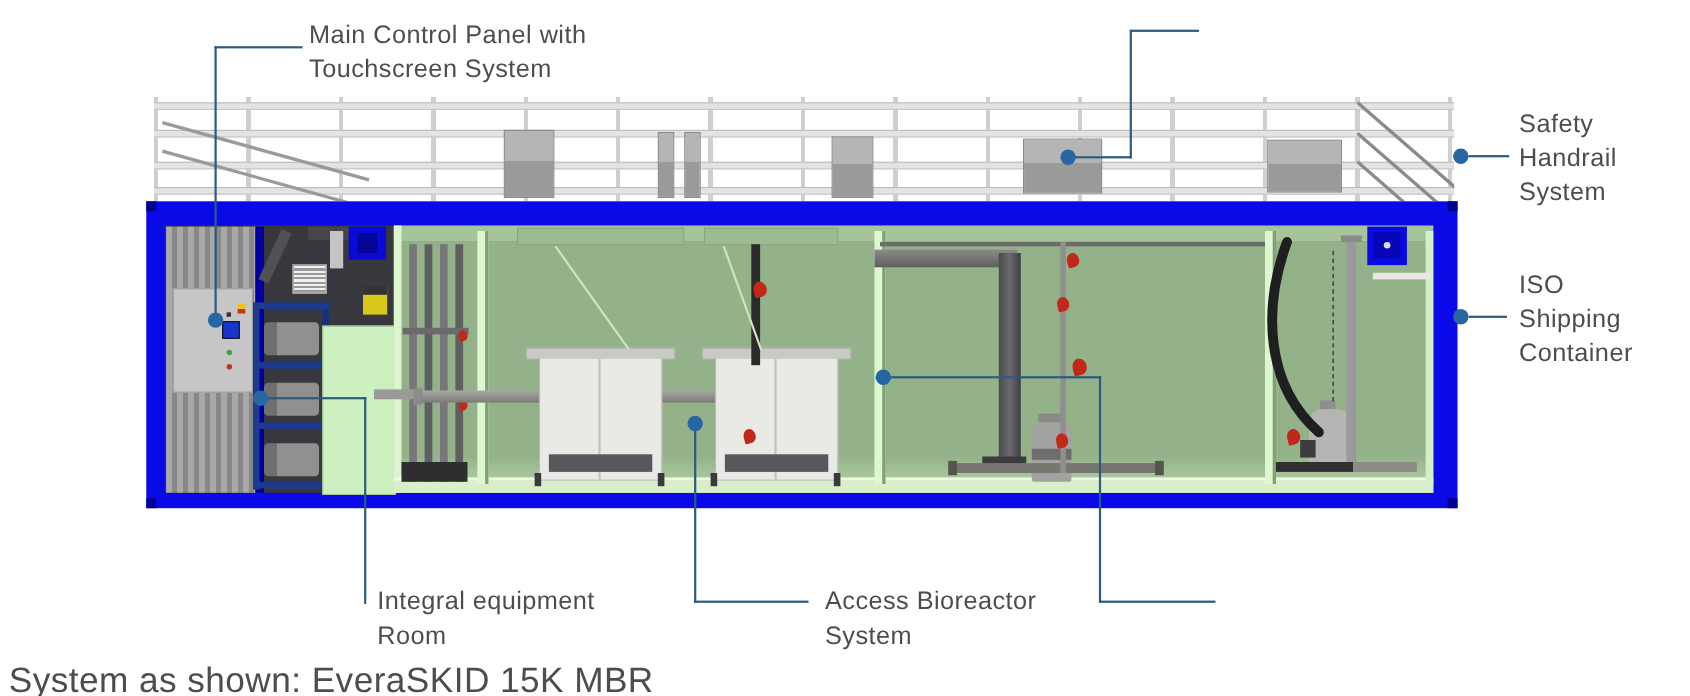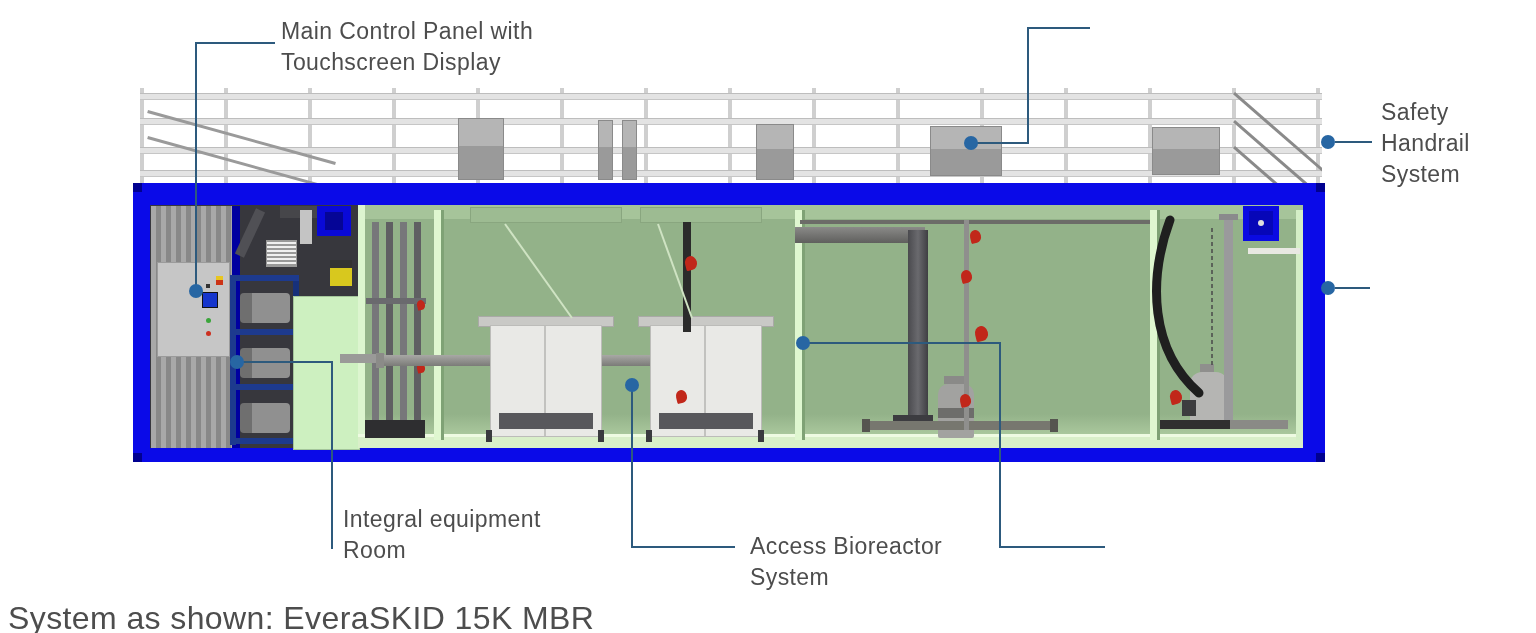--- a/index.html
+++ b/index.html
@@ -199,24 +199,27 @@
   <div class="lead" style="left:631px;top:390px;width:2px;height:158px"></div>
   <div class="lead" style="left:631px;top:546px;width:104px;height:2px"></div>
   <div class="dot" style="left:625px;top:378px"></div>
 
   <div class="lead" style="left:809px;top:342px;width:192px;height:2px"></div>
   <div class="lead" style="left:999px;top:342px;width:2px;height:206px"></div>
   <div class="lead" style="left:999px;top:546px;width:106px;height:2px"></div>
   <div class="dot" style="left:796px;top:336px"></div>
 
   <div class="label" style="left:281px;top:16px">Main Control Panel with
-Touchscreen Display</div>
+Touchscreen System</div>
   <div class="label" style="left:1381px;top:97px">Safety
 Handrail
 System</div>
-  <div class="label" style="left:343px;top:504px">Integral equipment
+  <div class="label" style="left:1381px;top:243px">ISO
+Shipping
+Container</div>
+  <div class="label" style="left:343px;top:531px">Integral equipment
 Room</div>
   <div class="label" style="left:750px;top:531px">Access Bioreactor
 System</div>
 
   <div class="footer-label" style="left:8px;top:600px">System as shown:  EveraSKID 15K MBR</div>
 
 </div>
 
 </body></html>

